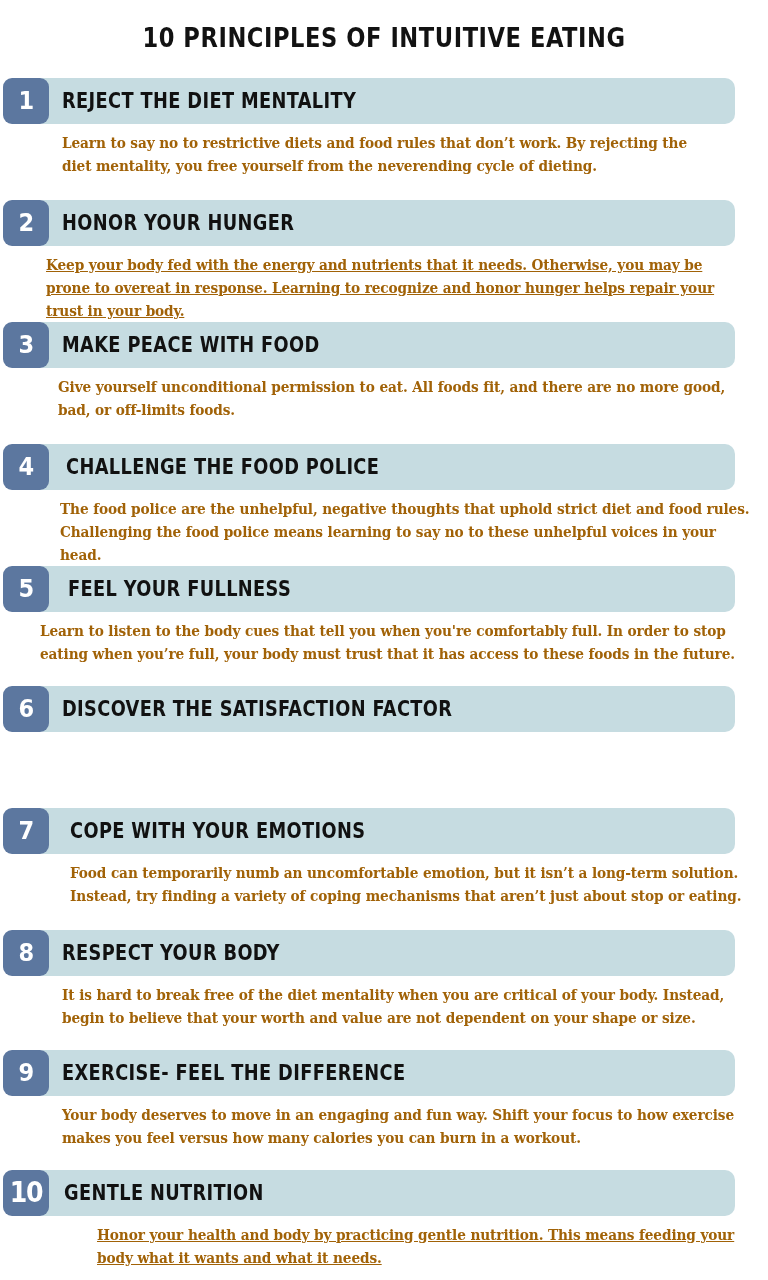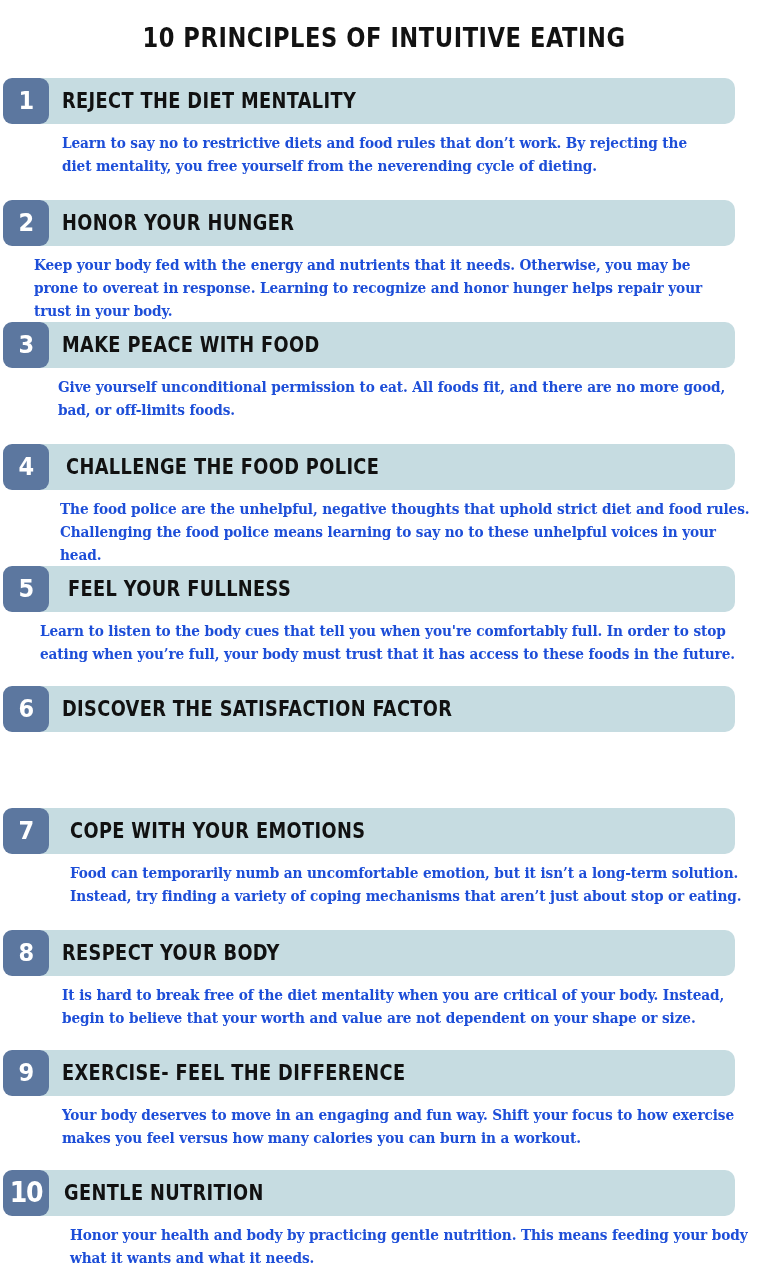--- a/index.html
+++ b/index.html
@@ -104,21 +104,21 @@
     transform-origin: left center;
     white-space: nowrap;
   }
 
   
   .p-body {
     font-family: "DejaVu Serif Condensed", "Liberation Serif", serif;
     font-size: 15.2px;
     font-weight: 700;
     line-height: 23px;
-    color: #1d4ed8;
+    color: #a16207;
     letter-spacing: -0.1px;
     padding-top: 8px;
   }
 </style>
 </head>
 <body>
 
 <div id="page">
 
   <h1 id="page-title">10 PRINCIPLES OF INTUITIVE EATING</h1>
@@ -131,21 +131,21 @@
           <div class="p-title" style="left: 62px;">REJECT THE DIET MENTALITY</div>
         </div>
         <div class="p-body" style="margin-left: 62px; margin-right: 48px;">Learn to say no to restrictive diets and food rules that don’t work. By rejecting the diet mentality, you free yourself from the neverending cycle of dieting.</div>
       </div>
       <div class="principle" style="position: absolute; top: 122px; left: 0px; width: 768px;">
         <div class="p-header">
           <div class="p-bar"></div>
           <div class="p-badge">2</div>
           <div class="p-title" style="left: 62px;">HONOR YOUR HUNGER</div>
         </div>
-        <div class="p-body" style="margin-left: 34px; margin-right: 30px;">Keep your body fed with the energy and nutrients that it needs. Otherwise, you may be prone to overeat in response. Learning to recognize and honor hunger helps repair your trust in your body.</div>
+        <div class="p-body" style="margin-left: 46px; margin-right: 30px; text-decoration: underline;">Keep your body fed with the energy and nutrients that it needs. Otherwise, you may be prone to overeat in response. Learning to recognize and honor hunger helps repair your trust in your body.</div>
       </div>
       <div class="principle" style="position: absolute; top: 244px; left: 0px; width: 768px;">
         <div class="p-header">
           <div class="p-bar"></div>
           <div class="p-badge">3</div>
           <div class="p-title" style="left: 62px;">MAKE PEACE WITH FOOD</div>
         </div>
         <div class="p-body" style="margin-left: 58px; margin-right: 26px;">Give yourself unconditional permission to eat. All foods fit, and there are no more good, bad, or off-limits foods.</div>
       </div>
       <div class="principle" style="position: absolute; top: 366px; left: 0px; width: 768px;">
@@ -194,17 +194,17 @@
           <div class="p-title" style="left: 62px;">EXERCISE- FEEL THE DIFFERENCE</div>
         </div>
         <div class="p-body" style="margin-left: 62px; margin-right: 22px;">Your body deserves to move in an engaging and fun way. Shift your focus to how exercise makes you feel versus how many calories you can burn in a workout.</div>
       </div>
       <div class="principle" style="position: absolute; top: 1092px; left: 0px; width: 768px;">
         <div class="p-header">
           <div class="p-bar"></div>
           <div class="p-badge wide">10</div>
           <div class="p-title" style="left: 64px;">GENTLE NUTRITION</div>
         </div>
-        <div class="p-body" style="margin-left: 70px; margin-right: 14px;">Honor your health and body by practicing gentle nutrition. This means feeding your body what it wants and what it needs.</div>
+        <div class="p-body" style="margin-left: 97px; margin-right: 14px; text-decoration: underline;">Honor your health and body by practicing gentle nutrition. This means feeding your body what it wants and what it needs.</div>
       </div>
     </div>
 
 </div>
 
 </body></html>

